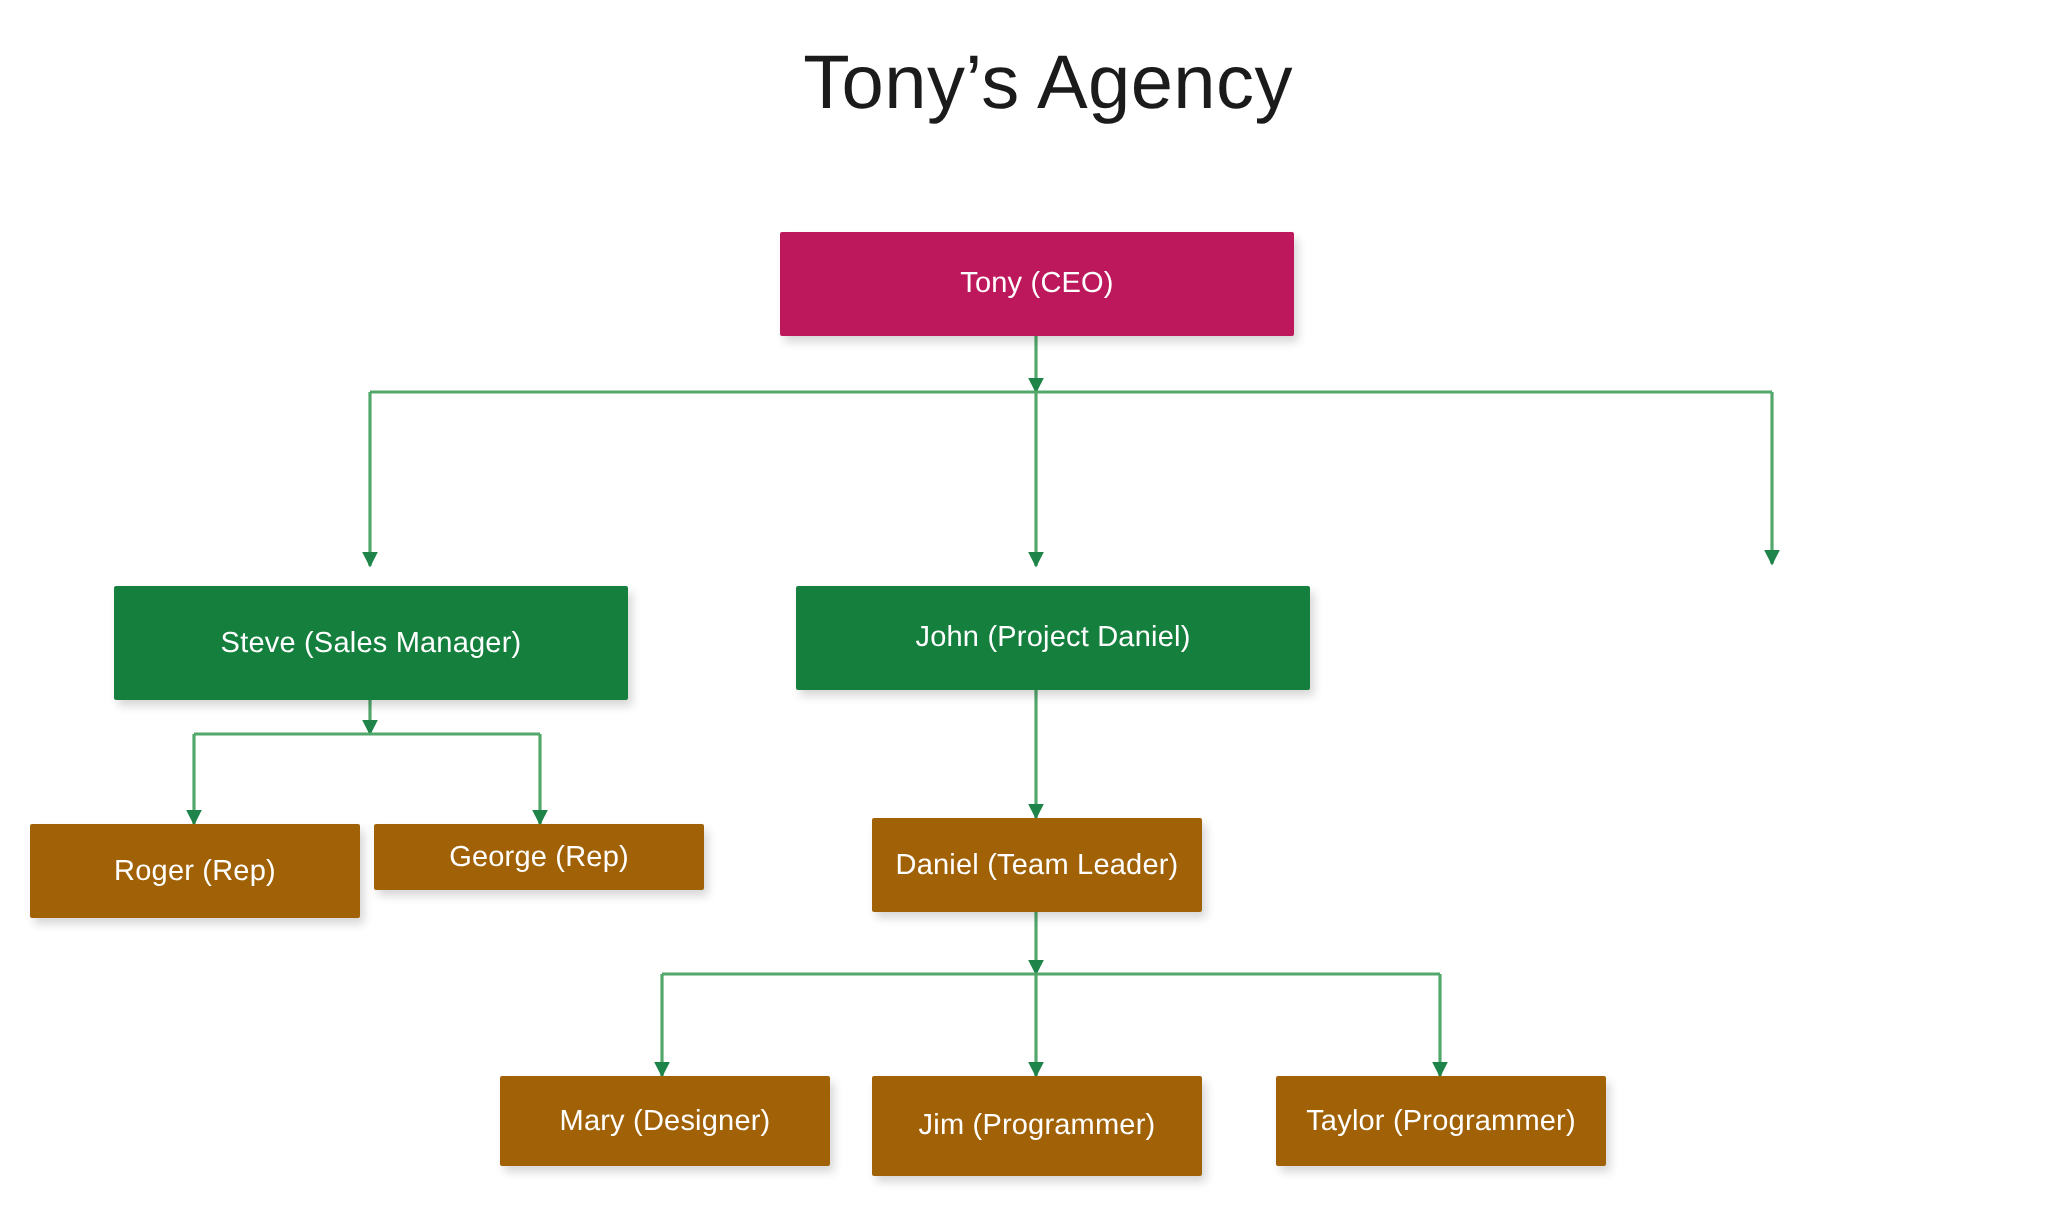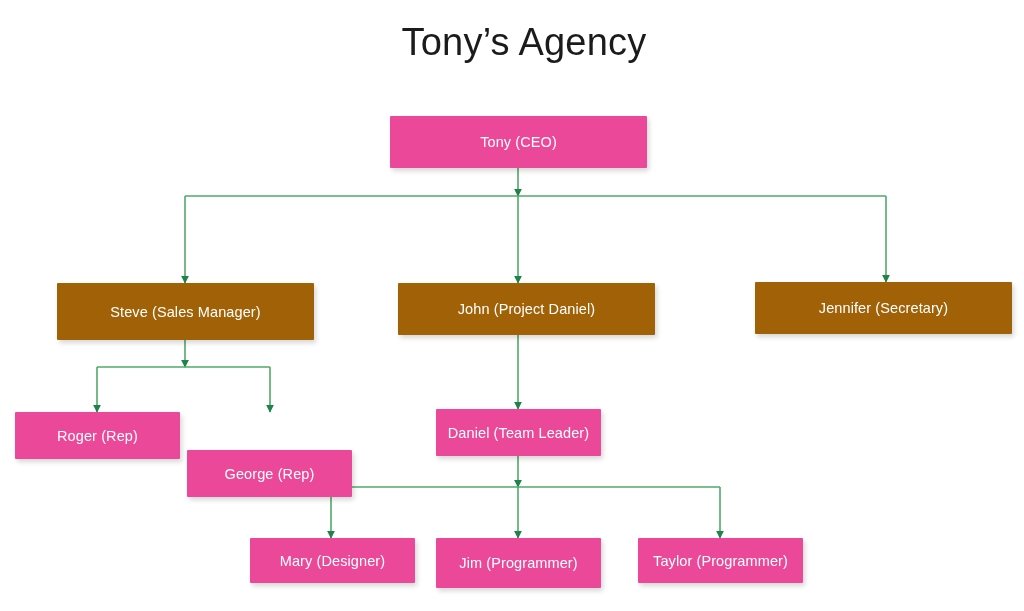--- a/index.html
+++ b/index.html
@@ -47,23 +47,23 @@
     font-size: 14.5px;
     font-weight: 400;
     text-align: center;
     letter-spacing: 0.1px;
     box-shadow: 2px 3px 5px rgba(0,0,0,0.16);
     border-radius: 1px;
     padding: 0 6px;
     white-space: nowrap;
     overflow: hidden;
   }
-  .node.level-0 { background: #ec4899; }
-  .node.level-1 { background: #a16207; }
-  .node.level-2 { background: #ec4899; }
+  .node.level-0 { background: #be185d; }
+  .node.level-1 { background: #15803d; margin-top: 10px; }
+  .node.level-2 { background: #a16207; }
   .node-label { pointer-events: none; }
 </style>
 </head>
 <body>
 
 <div id="canvas">
 
   <div id="chart-title">Tony’s Agency</div>
 
   <svg id="edge-layer" width="1024" height="611" viewBox="0 0 1024 611">
@@ -106,29 +106,26 @@
   </div>
 
   <div class="node level-1" style="left:57px; top:283px; width:257px; height:57px;">
     <span class="node-label">Steve (Sales Manager)</span>
   </div>
 
   <div class="node level-1" style="left:398px; top:283px; width:257px; height:52px;">
     <span class="node-label">John (Project Daniel)</span>
   </div>
 
-  <div class="node level-1" style="left:755px; top:282px; width:257px; height:52px;">
-    <span class="node-label">Jennifer (Secretary)</span>
-  </div>
 
   <div class="node level-2" style="left:15px; top:412px; width:165px; height:47px;">
     <span class="node-label">Roger (Rep)</span>
   </div>
 
-  <div class="node level-2" style="left:187px; top:412px; width:165px; height:47px;margin-top:38px;">
+  <div class="node level-2" style="left:187px; top:412px; width:165px; height:33px;">
     <span class="node-label">George (Rep)</span>
   </div>
 
   <div class="node level-2" style="left:436px; top:409px; width:165px; height:47px;">
     <span class="node-label">Daniel (Team Leader)</span>
   </div>
 
   <div class="node level-2" style="left:250px; top:538px; width:165px; height:45px;">
     <span class="node-label">Mary (Designer)</span>
   </div>

